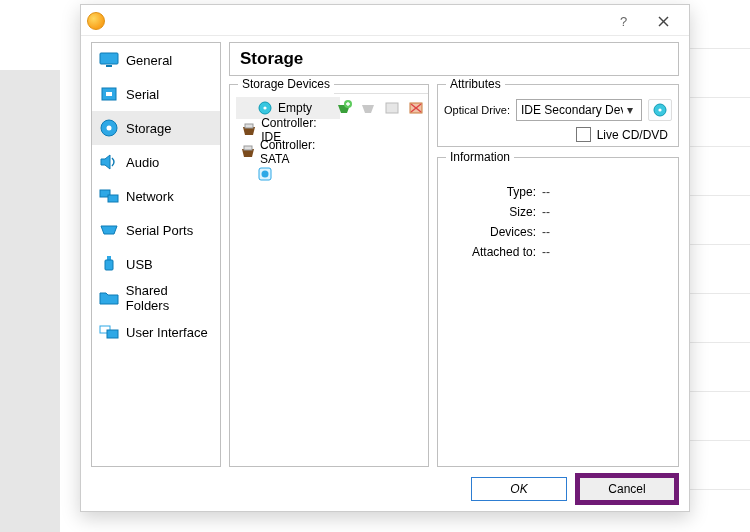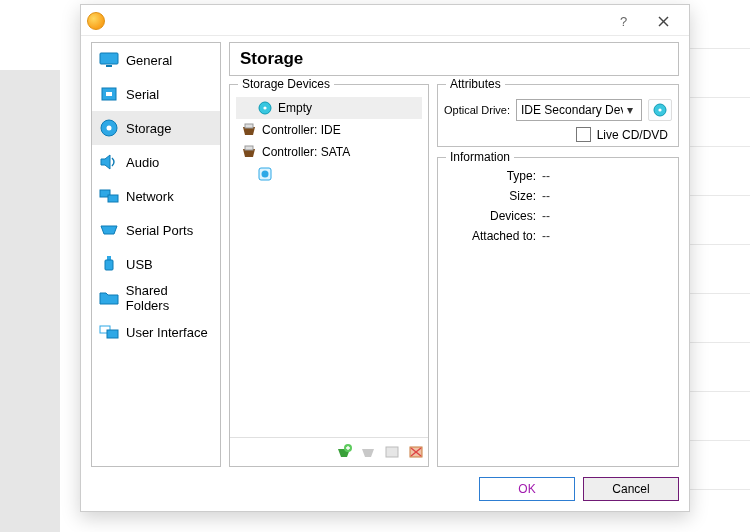--- a/index.html
+++ b/index.html
@@ -142,21 +142,20 @@
   }
 
   .left-col {
     width: 200px;
     display: flex;
     flex-direction: column;
   }
   .storage-fieldset {
     flex: 1;
     display: flex;
-    flex-direction: column;
   }
   .tree {
     flex: 1;
     margin-top: 4px;
     overflow: auto;
   }
   .tree-row {
     display: flex;
     align-items: center;
     height: 22px;
@@ -234,21 +233,21 @@
   .checkbox {
     width: 13px; height: 13px;
     border: 1px solid #777;
     background: #fff;
   }
 
   .info-fieldset {
     flex: 1;
   }
   .info-grid {
-    margin-top: 0;
+    margin-top: 16px;
   }
   .info-row {
     display: flex;
     align-items: center;
     height: 20px;
   }
   .info-key {
     width: 92px;
     text-align: right;
     padding-right: 6px;
@@ -263,33 +262,34 @@
     height: 36px;
     display: flex;
     align-items: center;
     justify-content: flex-end;
     gap: 8px;
     padding: 0 10px 4px 0;
   }
   .button {
     min-width: 74px;
     height: 22px;
-    border: 1px solid #701a75;
+    border: 5px solid #701a75;
     background: #eee;
     display: flex;
     align-items: center;
     justify-content: center;
     font-size: 12px;
     padding: 0 10px;
     cursor: pointer;
   }
   .button.primary {
     border: 1px solid #2d7dd2;
     background: #fff;
-    color: #a21caf;
+    color: #000000;
+    font-style: italic;
   }
 </style>
 </head>
 <body>
 
 <div class="page-bg">
   <div class="bg-left-grey"></div>
   <div class="bg-right-lines">
     <div class="line"></div>
       <div class="line"></div>

